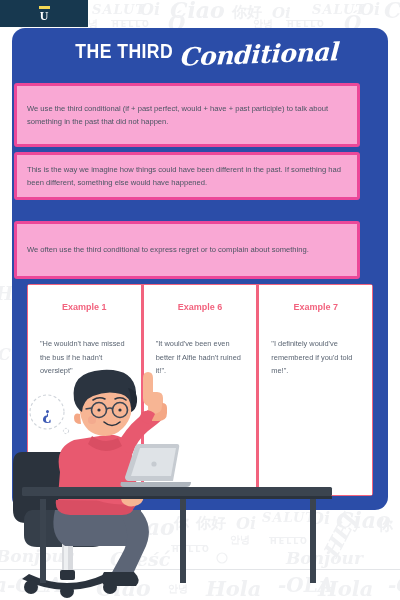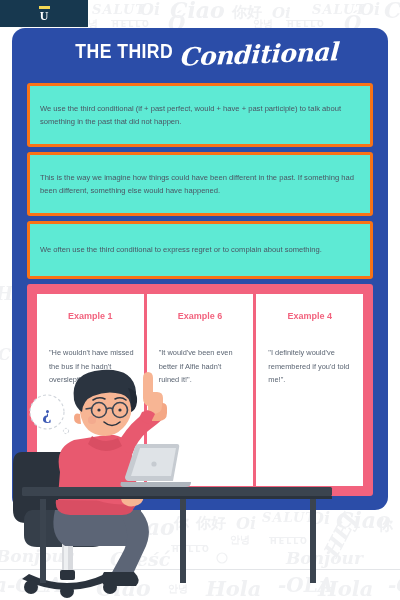--- a/index.html
+++ b/index.html
@@ -54,40 +54,40 @@
   }
   #title .t2{
     font-size:25px;font-style:italic;font-weight:700;
     font-family:"DejaVu Serif", serif;
     letter-spacing:-.5px;
     transform:skewX(-6deg) rotate(-2deg);
   }
 
   
   .pinkbox{
-    position:absolute;left:15px;width:346px;
-    background:#5eead4;
-    border:3px solid #f97316;
+    position:absolute;left:2px;width:346px;
+    background:#f9a8d4;
+    border:3px solid #ec4899;
     border-radius:3px;
     box-sizing:border-box;
   }
   .pinkbox .txt{
     position:absolute;left:10px;right:10px;top:50%;transform:translateY(-50%);
     font-size:7.6px;line-height:1.75;color:#4b5563;
   }
 
   #stmt1{top:55px;height:64px;}
-  #stmt2{top:124px;height:64px;}
+  #stmt2{top:124px;height:48px;}
   #stmt3{top:193px;height:58px;text-decoration:underline;}
 
   
   #examples{
     position:absolute;left:15px;top:256px;width:346px;height:212px;
     background:#f2637e;border-radius:3px;
-    display:flex;box-sizing:border-box;padding:10px;gap:3px;
+    display:flex;box-sizing:border-box;padding:1px;gap:3px;
     overflow:hidden;
   }
   .ex-col{
     flex:1;background:#ffffff;position:relative;overflow:hidden;
   }
   .ex-head{
     position:absolute;left:0;right:0;top:17px;text-align:center;
     color:#f2637e;font-size:9px;font-weight:700;
   }
   .ex-body{
@@ -195,21 +195,21 @@
   <div id="examples">
     <div class="ex-col">
       <div class="ex-head">Example 1</div>
       <div class="ex-body">"He wouldn't have missed the bus if he hadn't overslept"</div>
     </div>
     <div class="ex-col">
       <div class="ex-head">Example 6</div>
       <div class="ex-body">"It would've been even better if Alfie hadn't ruined it!".</div>
     </div>
     <div class="ex-col">
-      <div class="ex-head">Example 4</div>
+      <div class="ex-head">Example 7</div>
       <div class="ex-body">"I definitely would've remembered if you'd told me!".</div>
     </div>
   </div>
 
 </div>
 
 <div id="illustration">
   <svg width="400" height="240" viewBox="0 0 400 240" xmlns="http://www.w3.org/2000/svg">
 
     <g>

